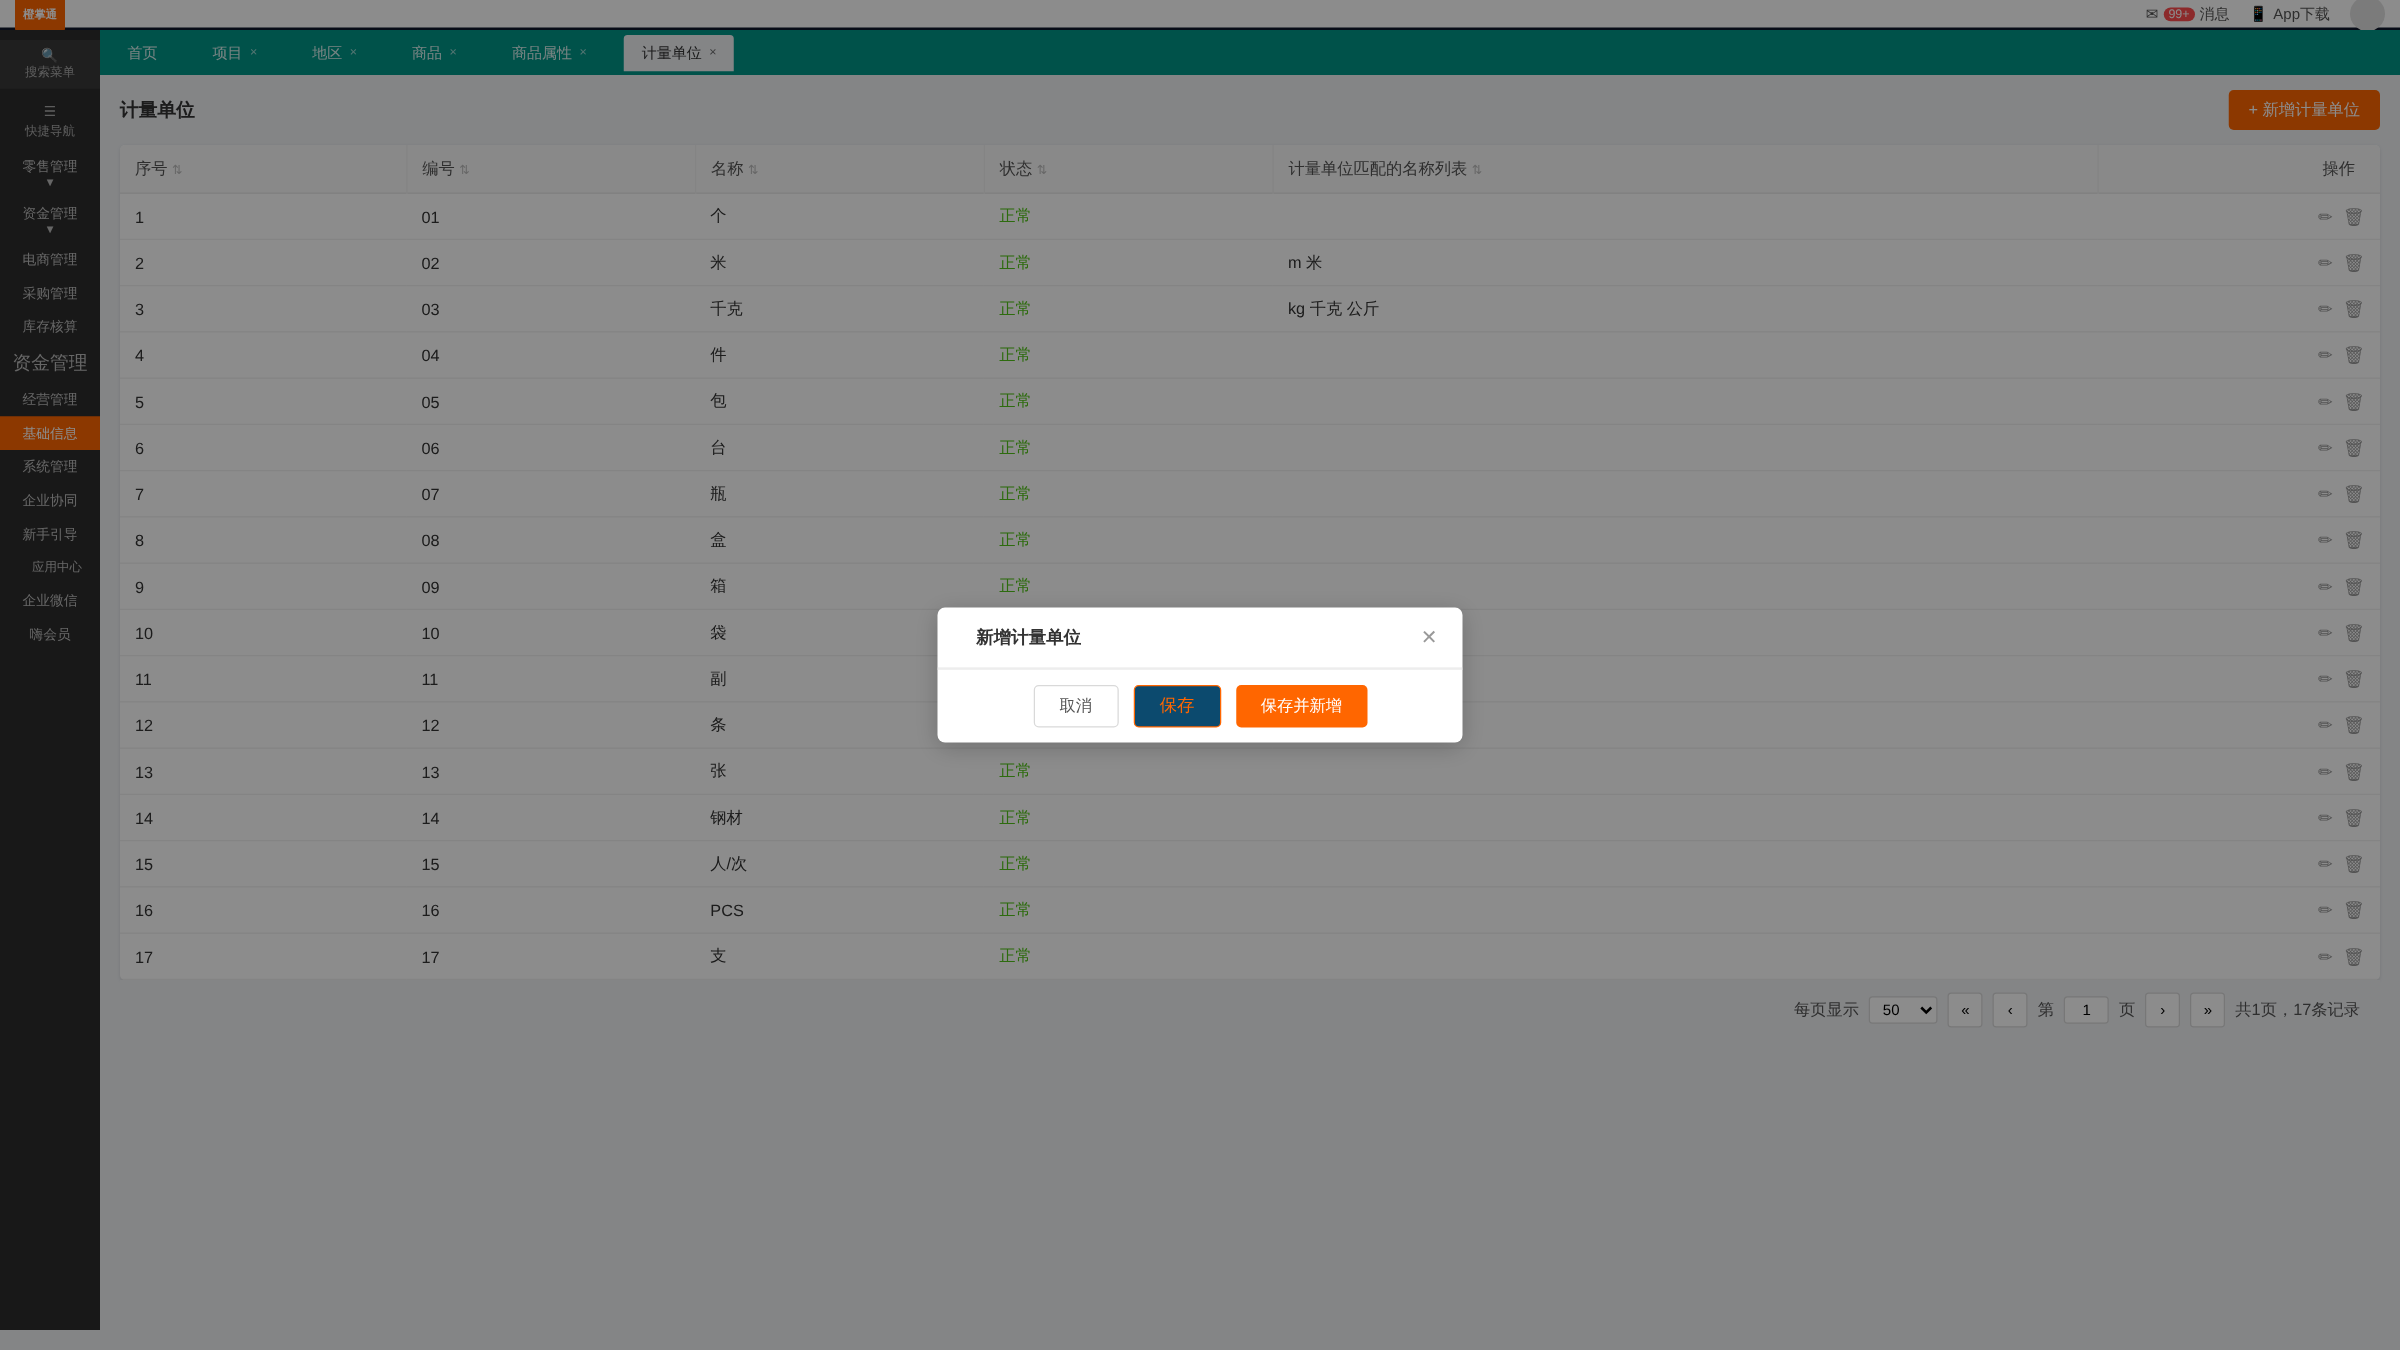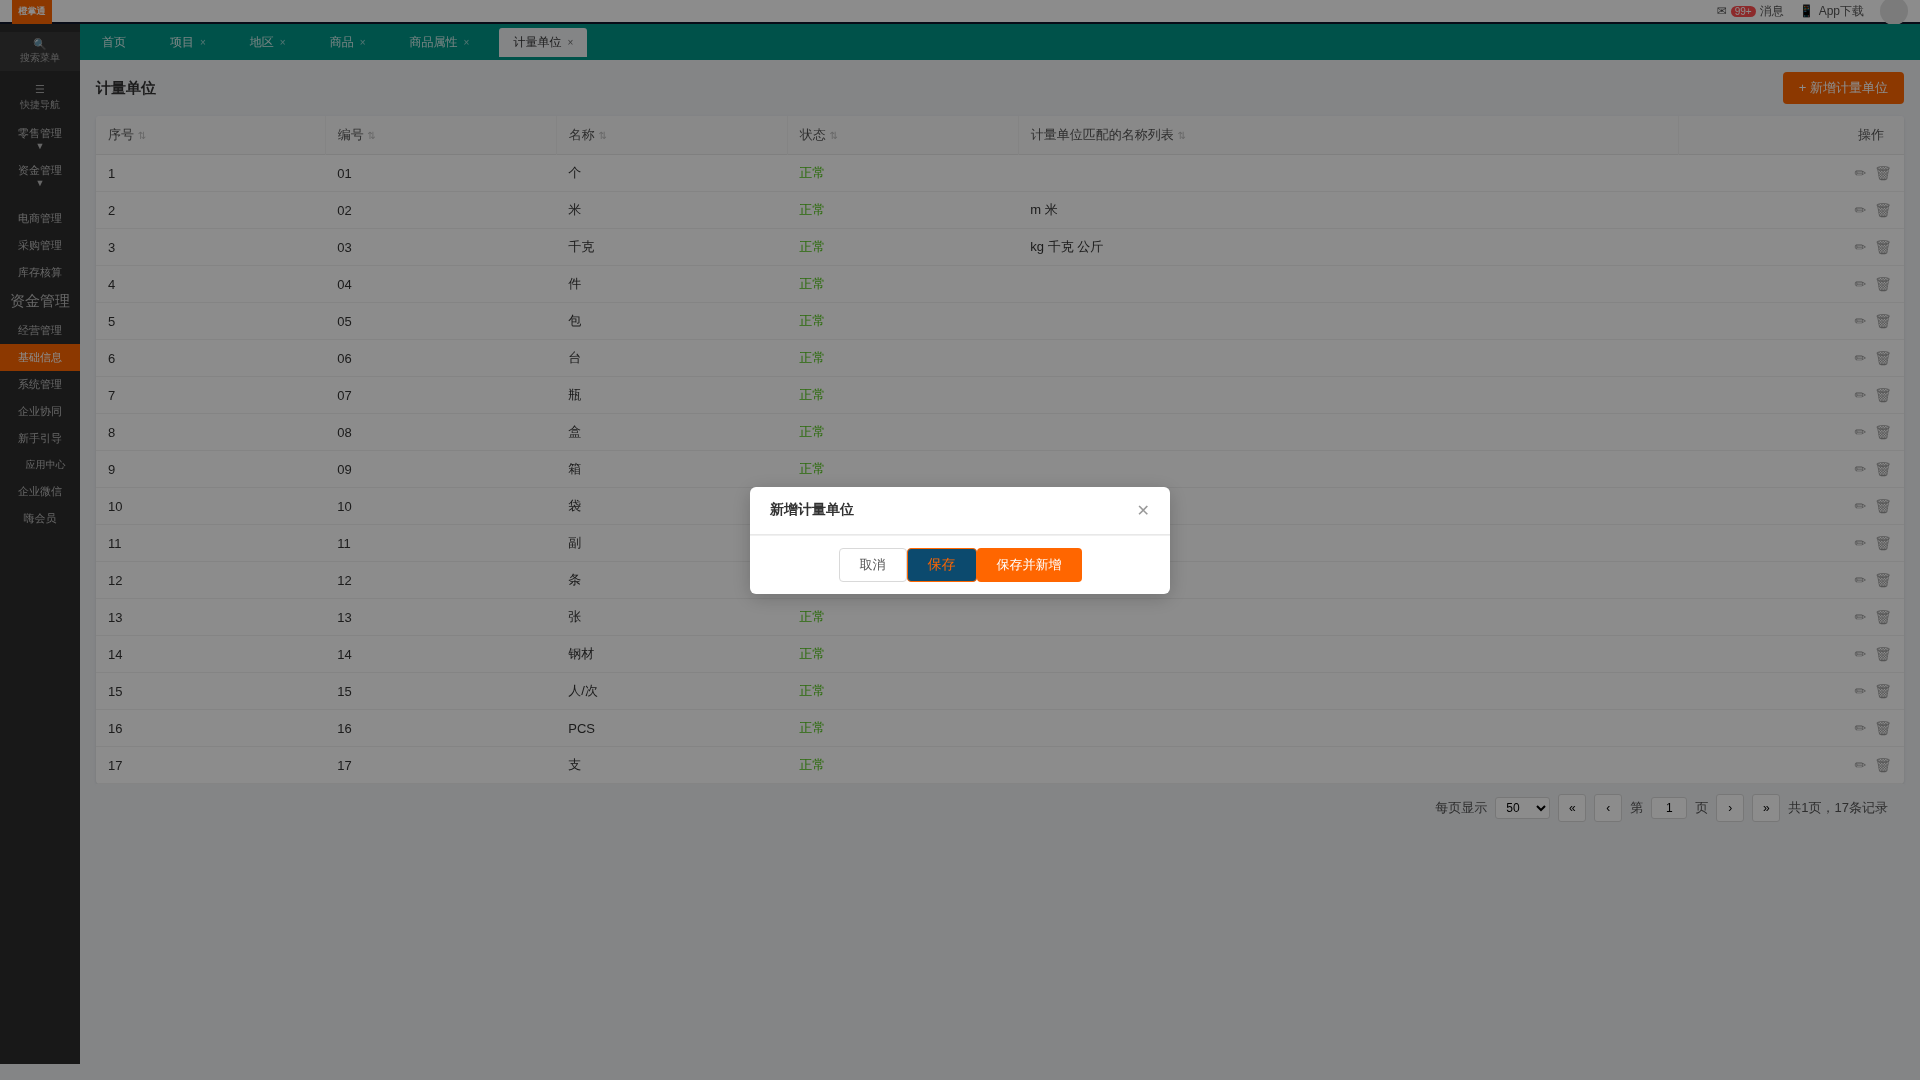--- a/index.html
+++ b/index.html
@@ -288,20 +288,21 @@
       padding: 14px 20px;
       border-bottom: 1px solid #e8e8e8;
       display: flex;
       justify-content: space-between;
       align-items: center;
     }
     .modal-title {
       font-size: 14px;
       font-weight: bold;
       color: #333;
+      margin-left: 11px;
     }
     .modal-close {
       cursor: pointer;
       color: #999;
       font-size: 16px;
     }
     .modal-body {
       padding: 24px 32px;
     }
     .form-row {
@@ -331,20 +332,21 @@
       color: #333;
     }
     .form-input.active-input {
       border-bottom-color: #ff6600;
     }
     .form-input::placeholder { color: #bbb; }
     .modal-footer {
       padding: 12px 16px;
       display: flex;
       justify-content: center;
+      gap: 12px;
       border-top: 1px solid #f0f0f0;
     }
     .btn-cancel {
       padding: 7px 20px;
       border: 1px solid #d9d9d9;
       background: white;
       border-radius: 4px;
       cursor: pointer;
       font-size: 13px;
       color: #555;
@@ -406,21 +408,21 @@
     </div>
     <div class="sidebar-section">
       <div style="font-size:11px;">零售管理</div>
       <span style="font-size:9px;">▼</span>
     </div>
     <div class="sidebar-section">
       <div style="font-size:11px;">资金管理</div>
       <span style="font-size:9px;">▼</span>
     </div>
     <div class="sidebar-section">
-      <div style="font-size:11px;margin-top:11px;">电商管理</div>
+      <div style="font-size:11px;">电商管理</div>
     </div>
     <div class="sidebar-section">
       <div style="font-size:11px;">采购管理</div>
     </div>
     <div class="sidebar-section">
       <div style="font-size:11px;">库存核算</div>
     </div>
     <div class="sidebar-section">
       <div style="font-size:15px;">资金管理</div>
     </div>

